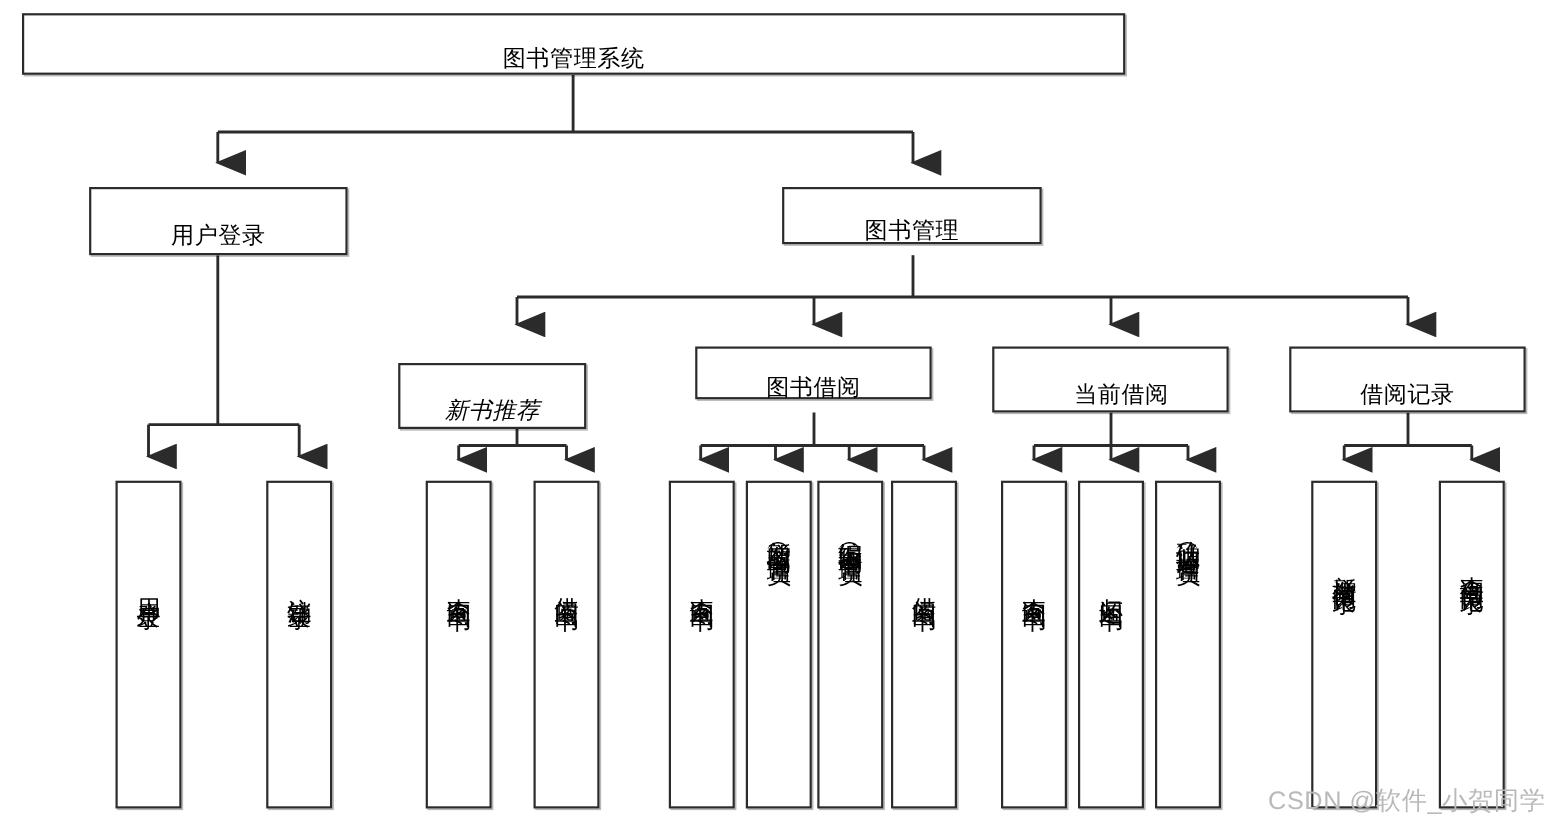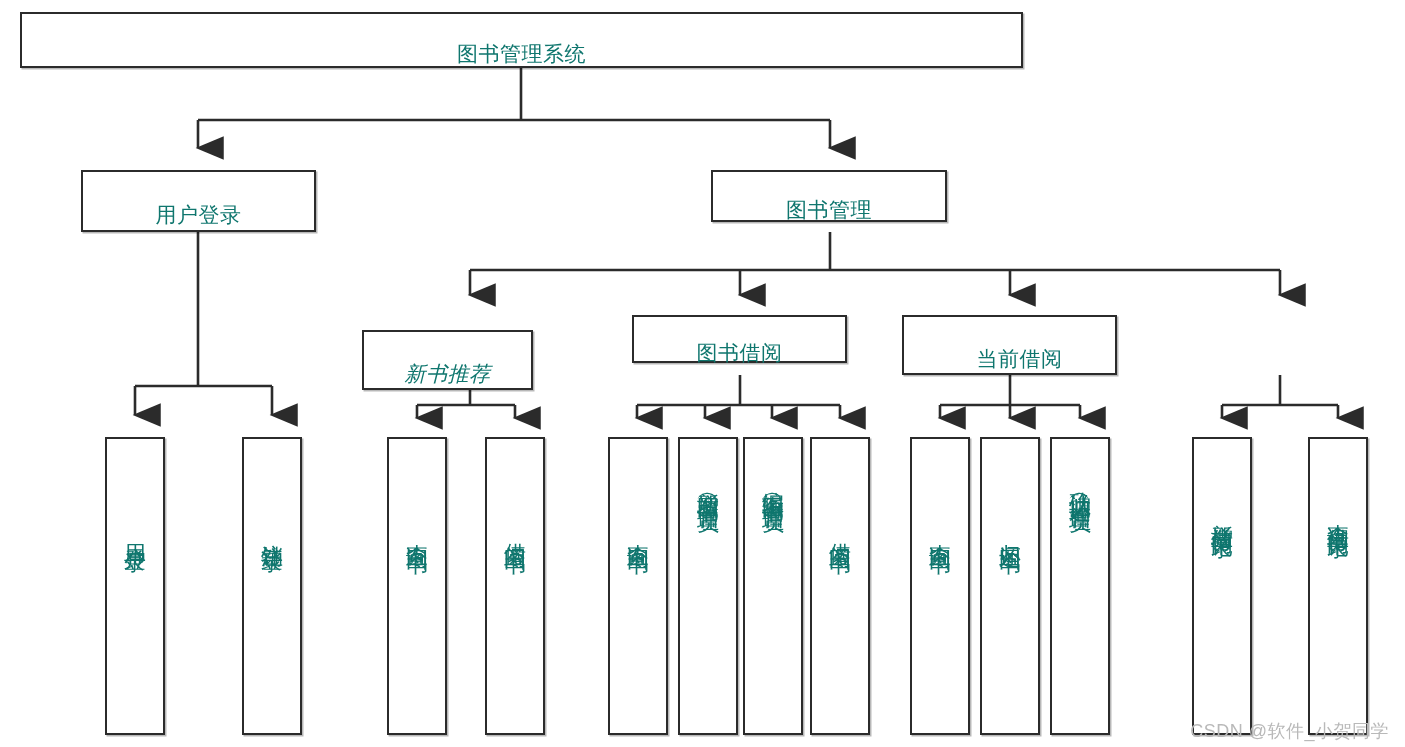--- a/index.html
+++ b/index.html
@@ -29,21 +29,21 @@
     position: absolute;
     box-sizing: border-box;
     background: #ffffff;
     border: 2px solid #2b2b2b;
     display: flex;
     align-items: center;
     justify-content: center;
     box-shadow: 1.5px 1.5px 0 rgba(0,0,0,0.28);
   }
   .node .label {
-    color: #0f766e;
+    color: #000000;
     font-size: 21px;
     line-height: 1.18;
     letter-spacing: 0.5px;
     white-space: nowrap;
     text-align: center;
     margin-top: 29px;
   }
   .node.vertical {
     align-items: flex-start;
     padding-top: 14px;
@@ -60,23 +60,23 @@
     padding-top: 58px;
   }
   .node.vertical.pad-mid {
     padding-top: 38px;
   }
   .node.vertical.pad-tiny {
     padding-top: 6px;
   }
   .watermark {
     position: absolute;
-    right: 16px;
+    right: 0;
     bottom: 4px;
-    font-size: 18px;
+    font-size: 23px;
     color: #b9b9b9;
     white-space: nowrap;
     letter-spacing: 0.5px;
   }
 </style>
 </head>
 <body>
 
 <div id="canvas">
 
@@ -148,20 +148,23 @@
   </div>
 
   <div class="node" style="left:632px; top:315px; width:215px; height:48px;">
     <span class="label">图书借阅</span>
   </div>
 
   <div class="node" style="left:902px; top:315px; width:215px; height:60px;padding-left:20px;">
     <span class="label">当前借阅</span>
   </div>
 
+  <div class="node" style="left:1172px; top:315px; width:215px; height:60px;">
+    <span class="label">借阅记录</span>
+  </div>
 
   <div class="node vertical pad-big" style="left:105px; top:437px; width:60px; height:298px;">
     <span class="label">用户登录</span>
   </div>
 
   <div class="node vertical pad-big" style="left:242px; top:437px; width:60px; height:298px;">
     <span class="label">注销登录</span>
   </div>
 
   <div class="node vertical pad-big" style="left:387px; top:437px; width:60px; height:298px;">

